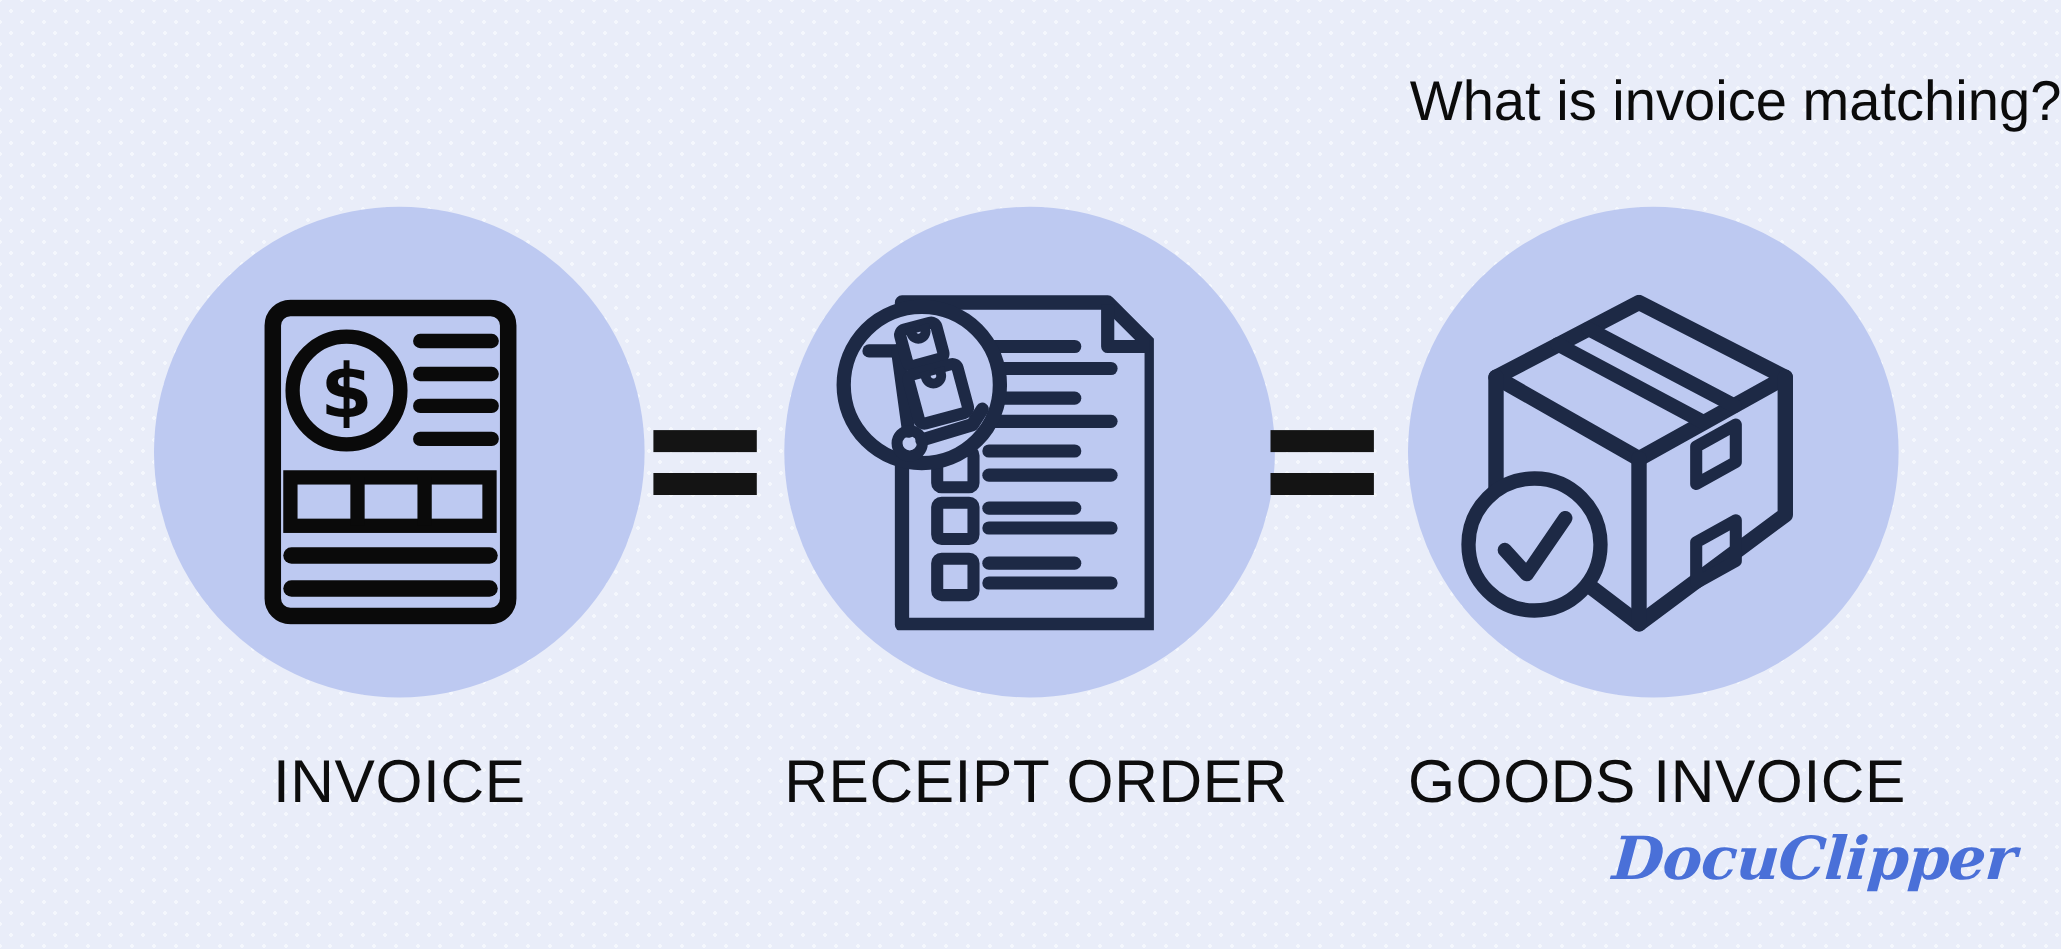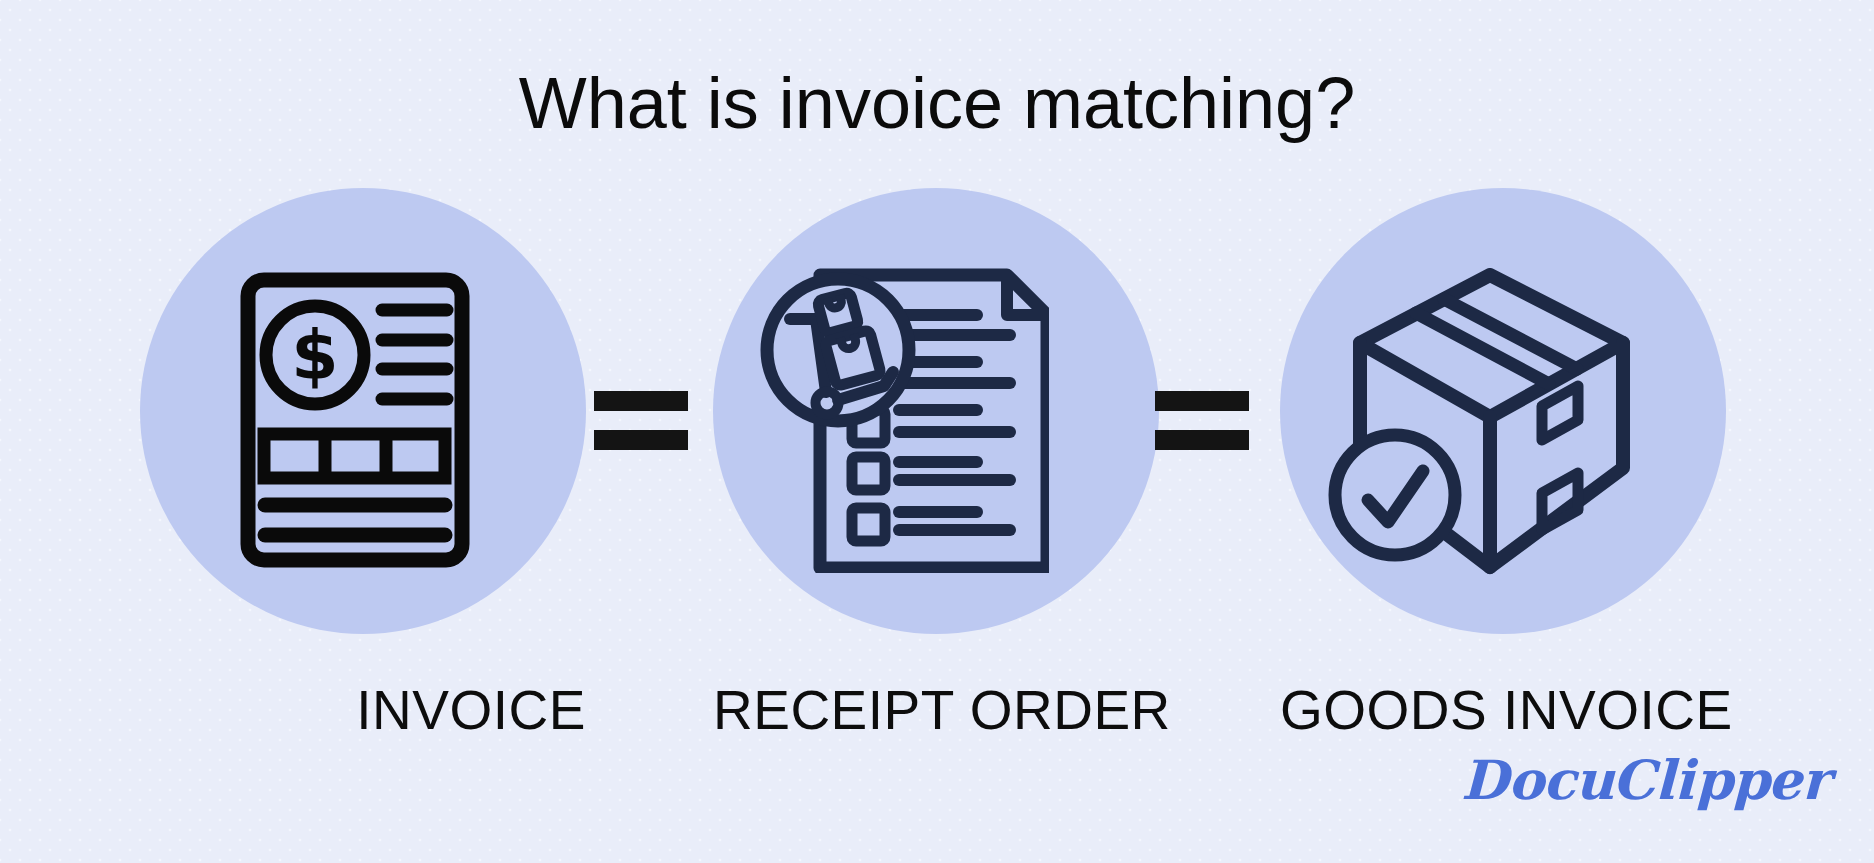--- a/index.html
+++ b/index.html
@@ -10,22 +10,22 @@
     background-image:
       radial-gradient(circle,#f4f7fd 1.5px, rgba(0,0,0,0) 1.6px),
       radial-gradient(circle,#f4f7fd 1.5px, rgba(0,0,0,0) 1.6px);
     background-size:20px 20px;
     background-position:0 0,10px 10px;
     overflow:hidden;
     font-family:"Liberation Sans", sans-serif;
   }
   .title{
     position:absolute;left:0;top:62px;width:100%;
-    text-align:center;
-    font-size:72px;font-weight:400;color:#0b0b0b;
+    text-align:right;
+    font-size:51px;font-weight:400;color:#0b0b0b;
     letter-spacing:0px;
   }
   .bubble{
     position:absolute;top:188px;
     width:446px;height:446px;border-radius:50%;
     background:#bdc9f1;
   }
   #bubble-1{left:140px;}
   #bubble-2{left:713px;}
   #bubble-3{left:1280px;}
@@ -35,21 +35,21 @@
   #icon-goods{left:1320px;top:268px;}
   .equals{
     position:absolute;top:391px;
     display:flex;flex-direction:column;gap:19px;
   }
   #equals-1{left:594px;}
   #equals-2{left:1155px;}
   .equals .bar{width:94px;height:20px;background:#141414;}
   .item-label{
     position:absolute;top:678px;width:446px;
-    text-align:right;
+    text-align:center;
     font-size:55px;font-weight:400;color:#0d0d0d;
     letter-spacing:0.5px;white-space:nowrap;
   }
   #label-1{left:140px;}
   #label-2{left:713px;}
   #label-3{left:1280px;}
   .logo{
     position:absolute;right:42px;top:748px;
     font-family:"DejaVu Serif", serif;
     font-style:italic;font-weight:bold;

